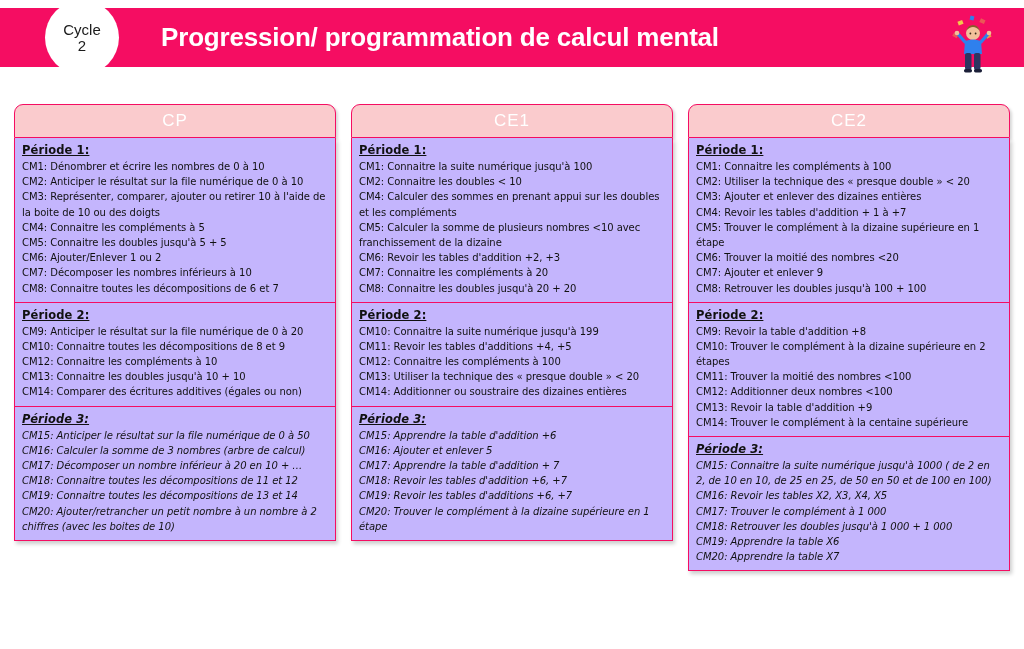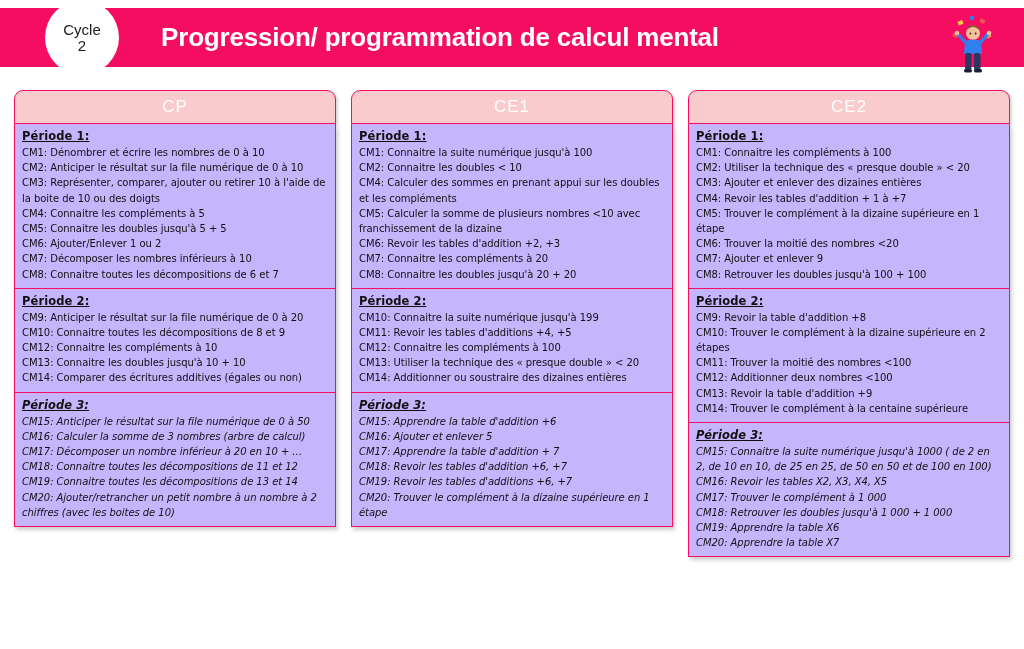--- a/index.html
+++ b/index.html
@@ -82,20 +82,21 @@
     height: 555px;
     display: flex;
     justify-content: space-between;
     padding: 0 14px;
     box-sizing: border-box;
   }
   .column {
     width: 322px;
     display: flex;
     flex-direction: column;
+    margin-top: 14px;
   }
   .col-header {
     height: 34px;
     background: #facbcd;
     border: 1.5px solid #f50d62;
     border-radius: 9px 9px 0 0;
     display: flex;
     align-items: center;
     justify-content: center;
     color: #ffffff;

